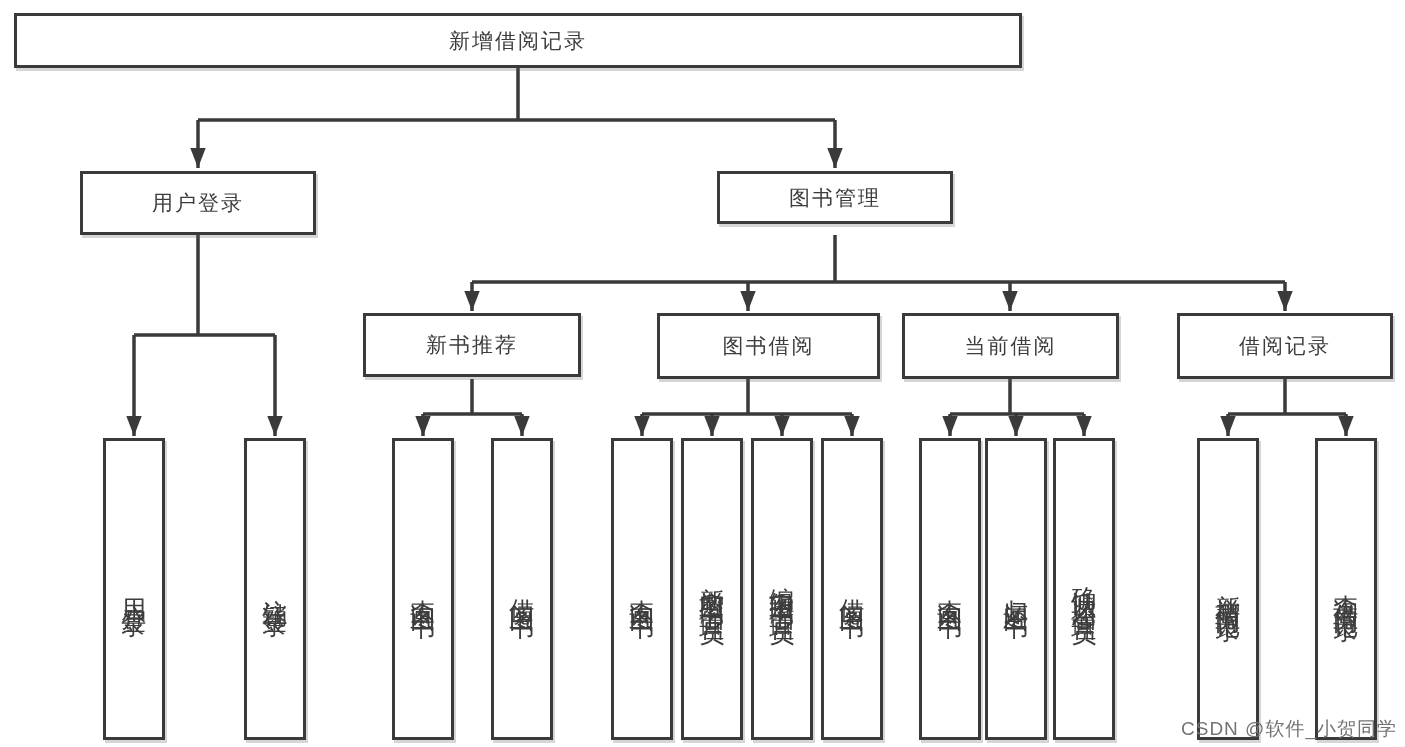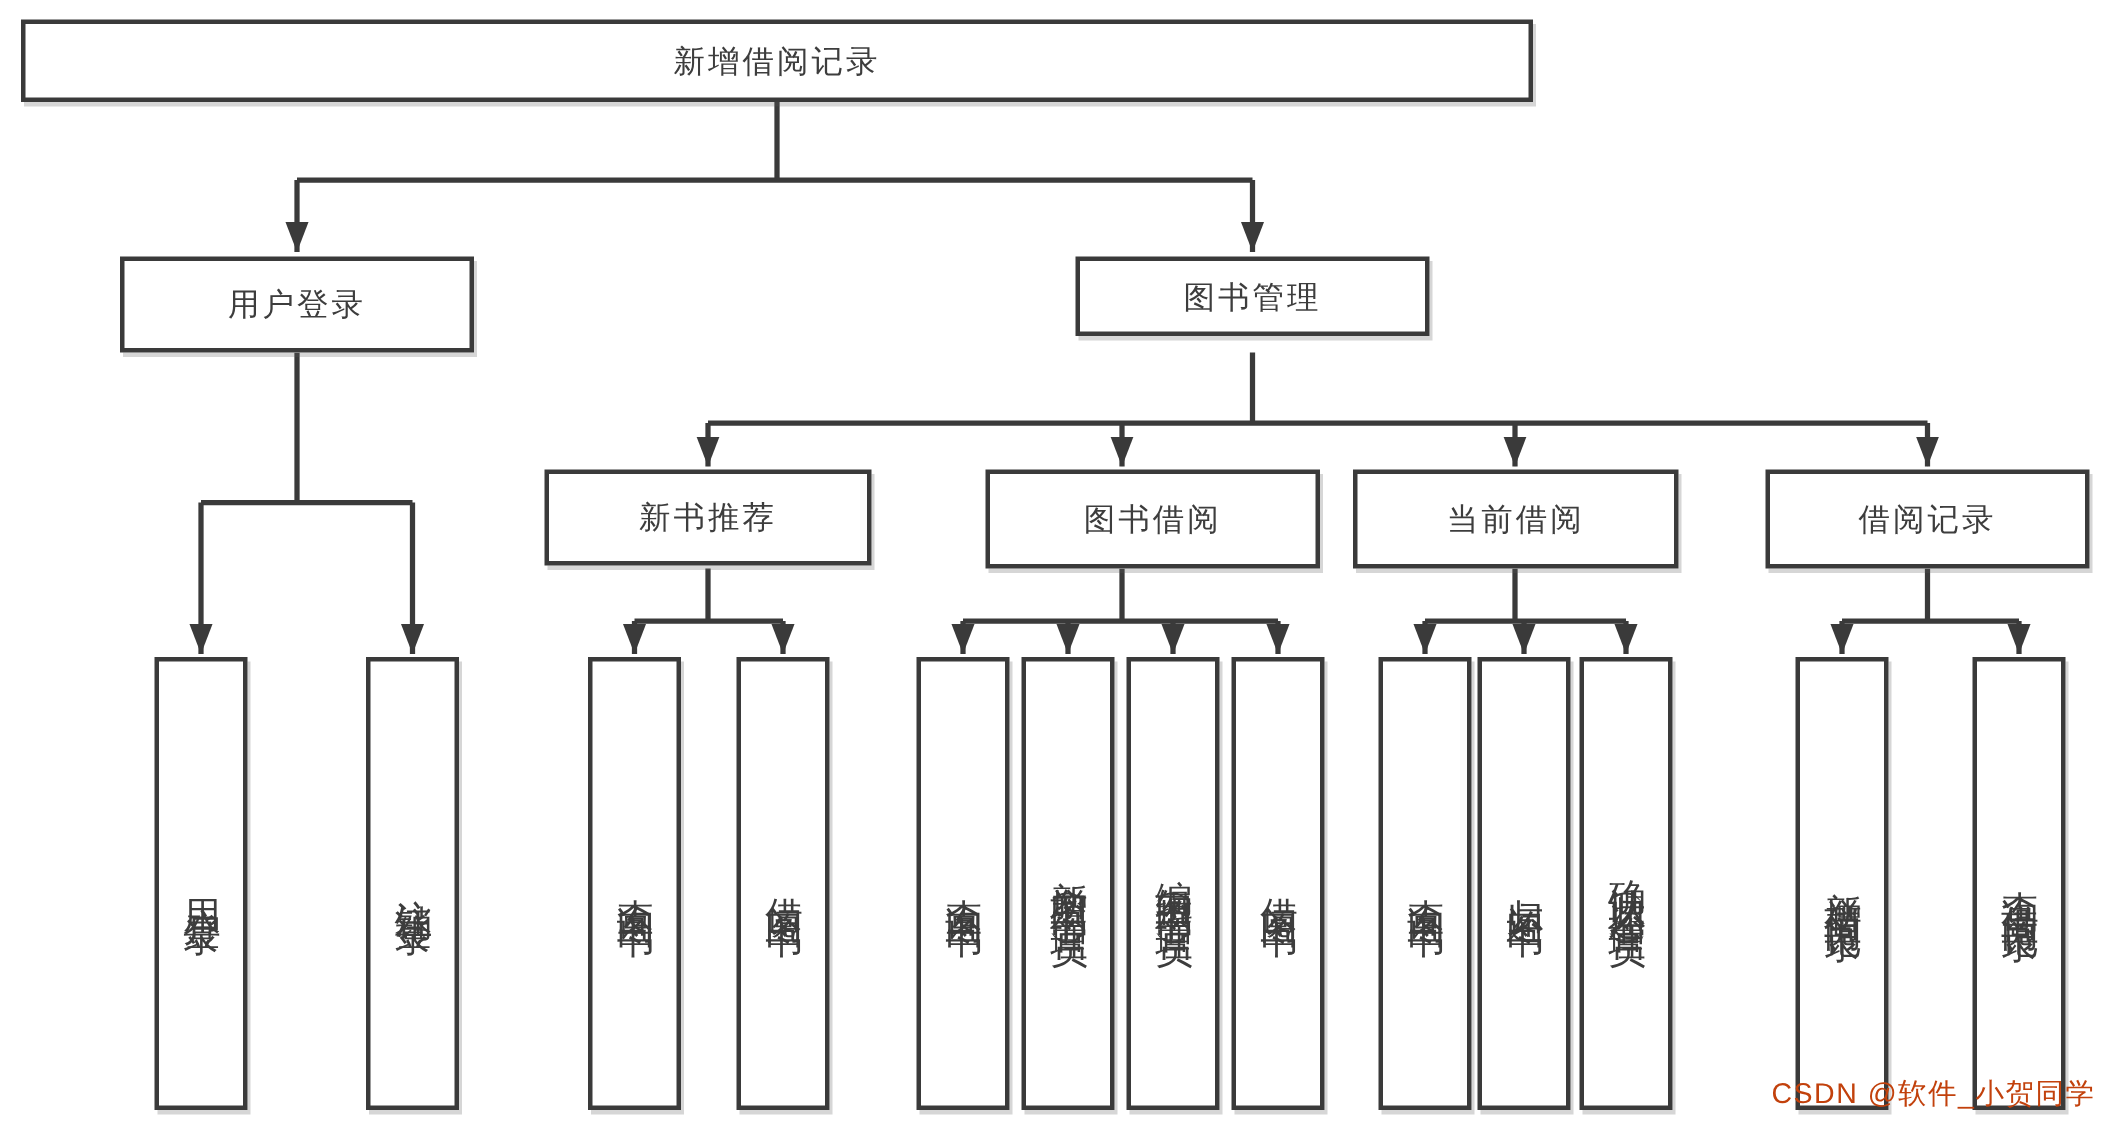--- a/index.html
+++ b/index.html
@@ -39,21 +39,21 @@
     letter-spacing: 5px;
     color: #3d3d3d;
   }
   .hnode span, .root-node span { color: #3d3d3d; }
   .watermark {
     position: absolute;
     left: 1181px;
     top: 716px;
     font-size: 19px;
     letter-spacing: 1px;
-    color: #c2410c;
+    color: #737373;
     z-index: 3;
     white-space: nowrap;
   }
 </style>
 </head>
 <body>
 
 <div class="canvas">
 
   <svg class="connector-layer" width="1405" height="747" viewBox="0 0 1405 747" xmlns="http://www.w3.org/2000/svg">

